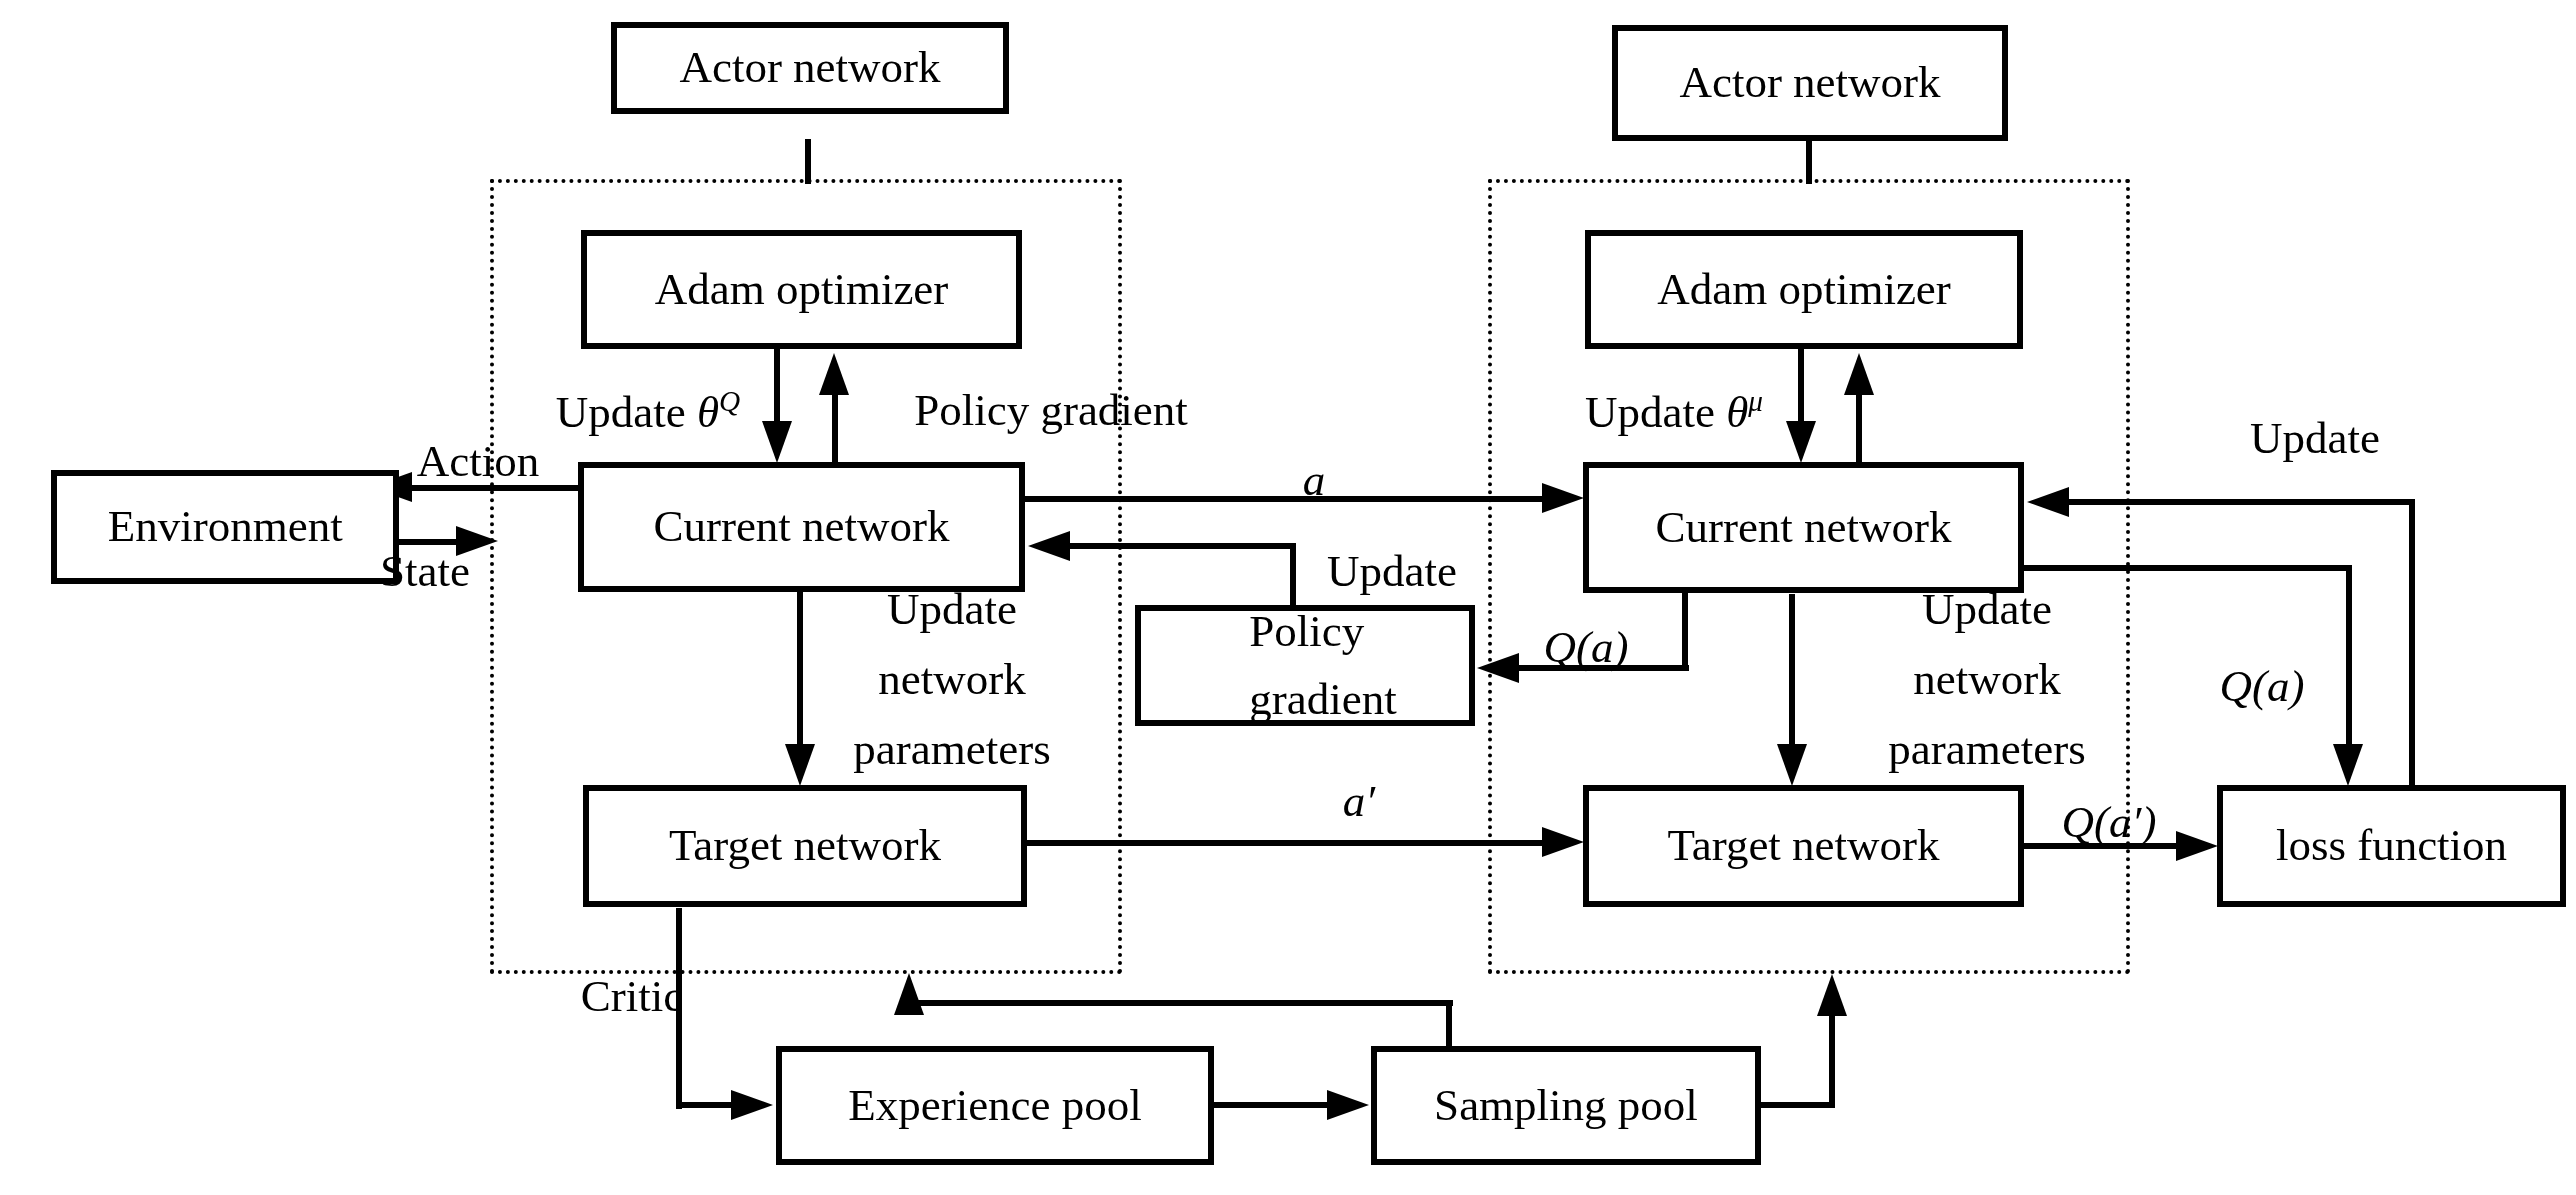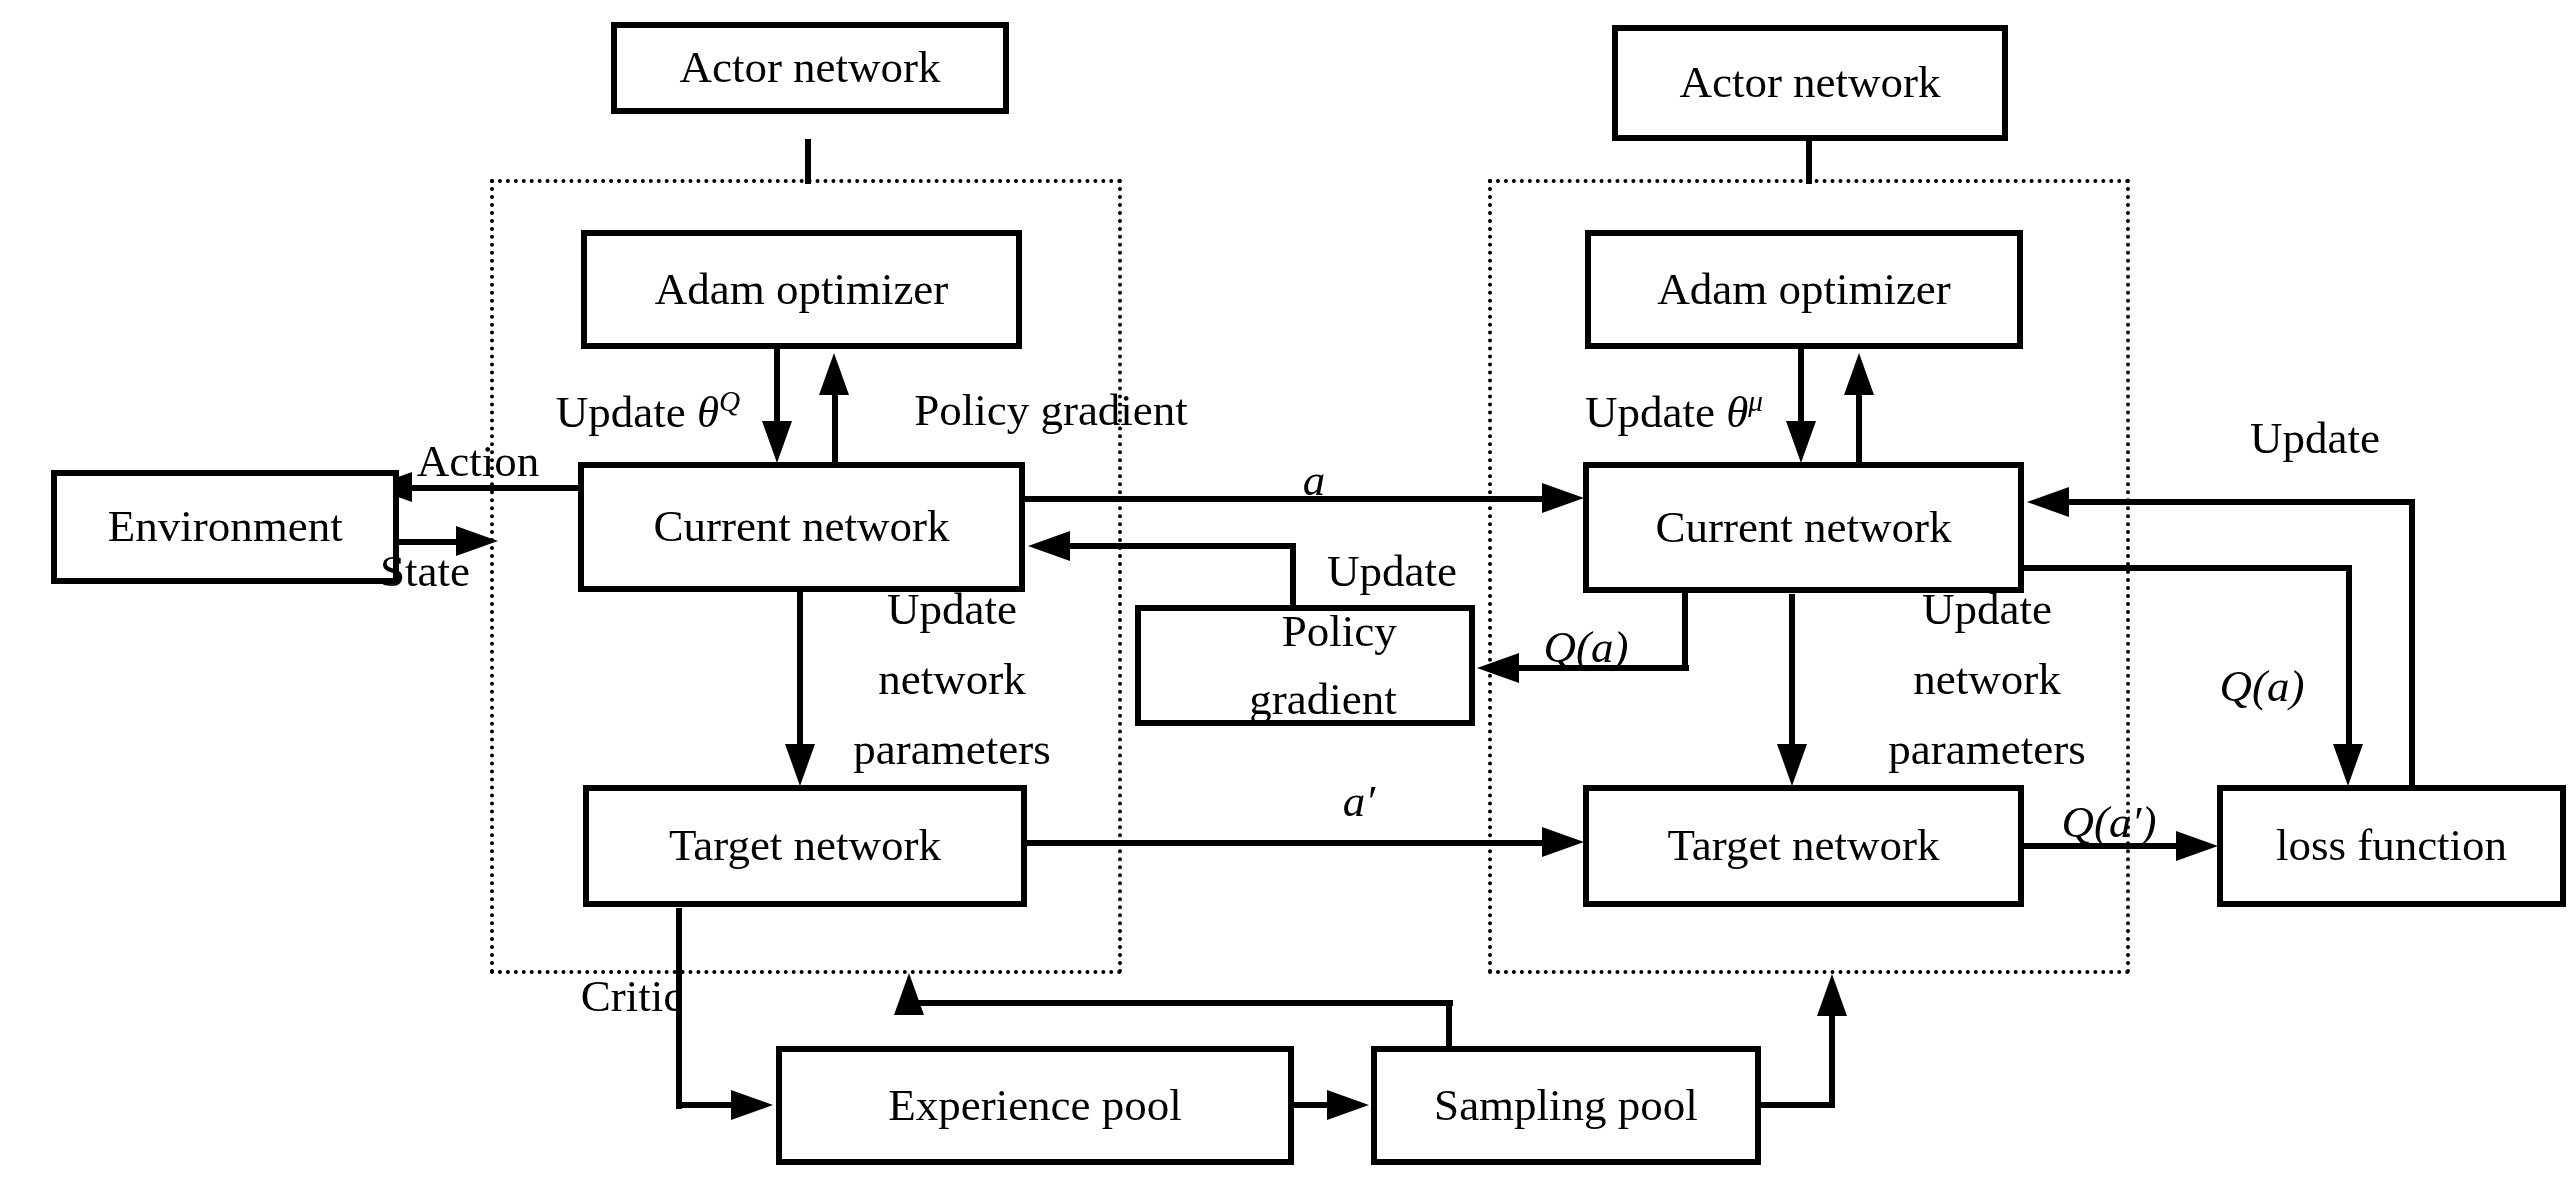--- a/index.html
+++ b/index.html
@@ -39,21 +39,21 @@
   .lbl{
     position:absolute;
     transform:translate(-50%,-50%);
     white-space:nowrap;
     z-index:4;
     line-height:1.05;
     text-align:center;
   }
   .math{font-style:italic;}
   sup{font-size:0.65em;vertical-align:super;font-style:italic;}
-  .stack{text-align:right;line-height:1.5;margin-left:36px;}
+  .stack{text-align:left;line-height:1.5;margin-left:36px;}
 </style>
 </head>
 <body>
 
 <div id="diagram">
 
   <div class="dotted" style="left:490px;top:179px;width:632px;height:795px;"></div>
   <div class="dotted" style="left:1488px;top:179px;width:642px;height:795px;"></div>
 
   <div class="box" style="left:611px;top:21.6px;width:398px;height:92px;">
@@ -85,21 +85,21 @@
   </div>
   <div class="box" style="left:1135px;top:605px;width:340px;height:121px;">
     <span class="stack">
       <span style="display:block;">Policy</span>
       <span style="display:block;">gradient</span>
     </span>
   </div>
   <div class="box" style="left:2217px;top:785px;width:349px;height:122px;">
     <span>loss function</span>
   </div>
-  <div class="box" style="left:776px;top:1046px;width:518px;height:119px;">
+  <div class="box" style="left:776px;top:1046px;width:438px;height:119px;">
     <span>Experience pool</span>
   </div>
   <div class="box" style="left:1371px;top:1046px;width:390px;height:119px;">
     <span>Sampling pool</span>
   </div>
 
   <div class="vline" style="left:805px;top:139px;height:45px;"></div>
   <div class="vline" style="left:1806px;top:141px;height:43px;"></div>
 
   <div class="vline" style="left:774px;top:349px;height:74px;"></div>

